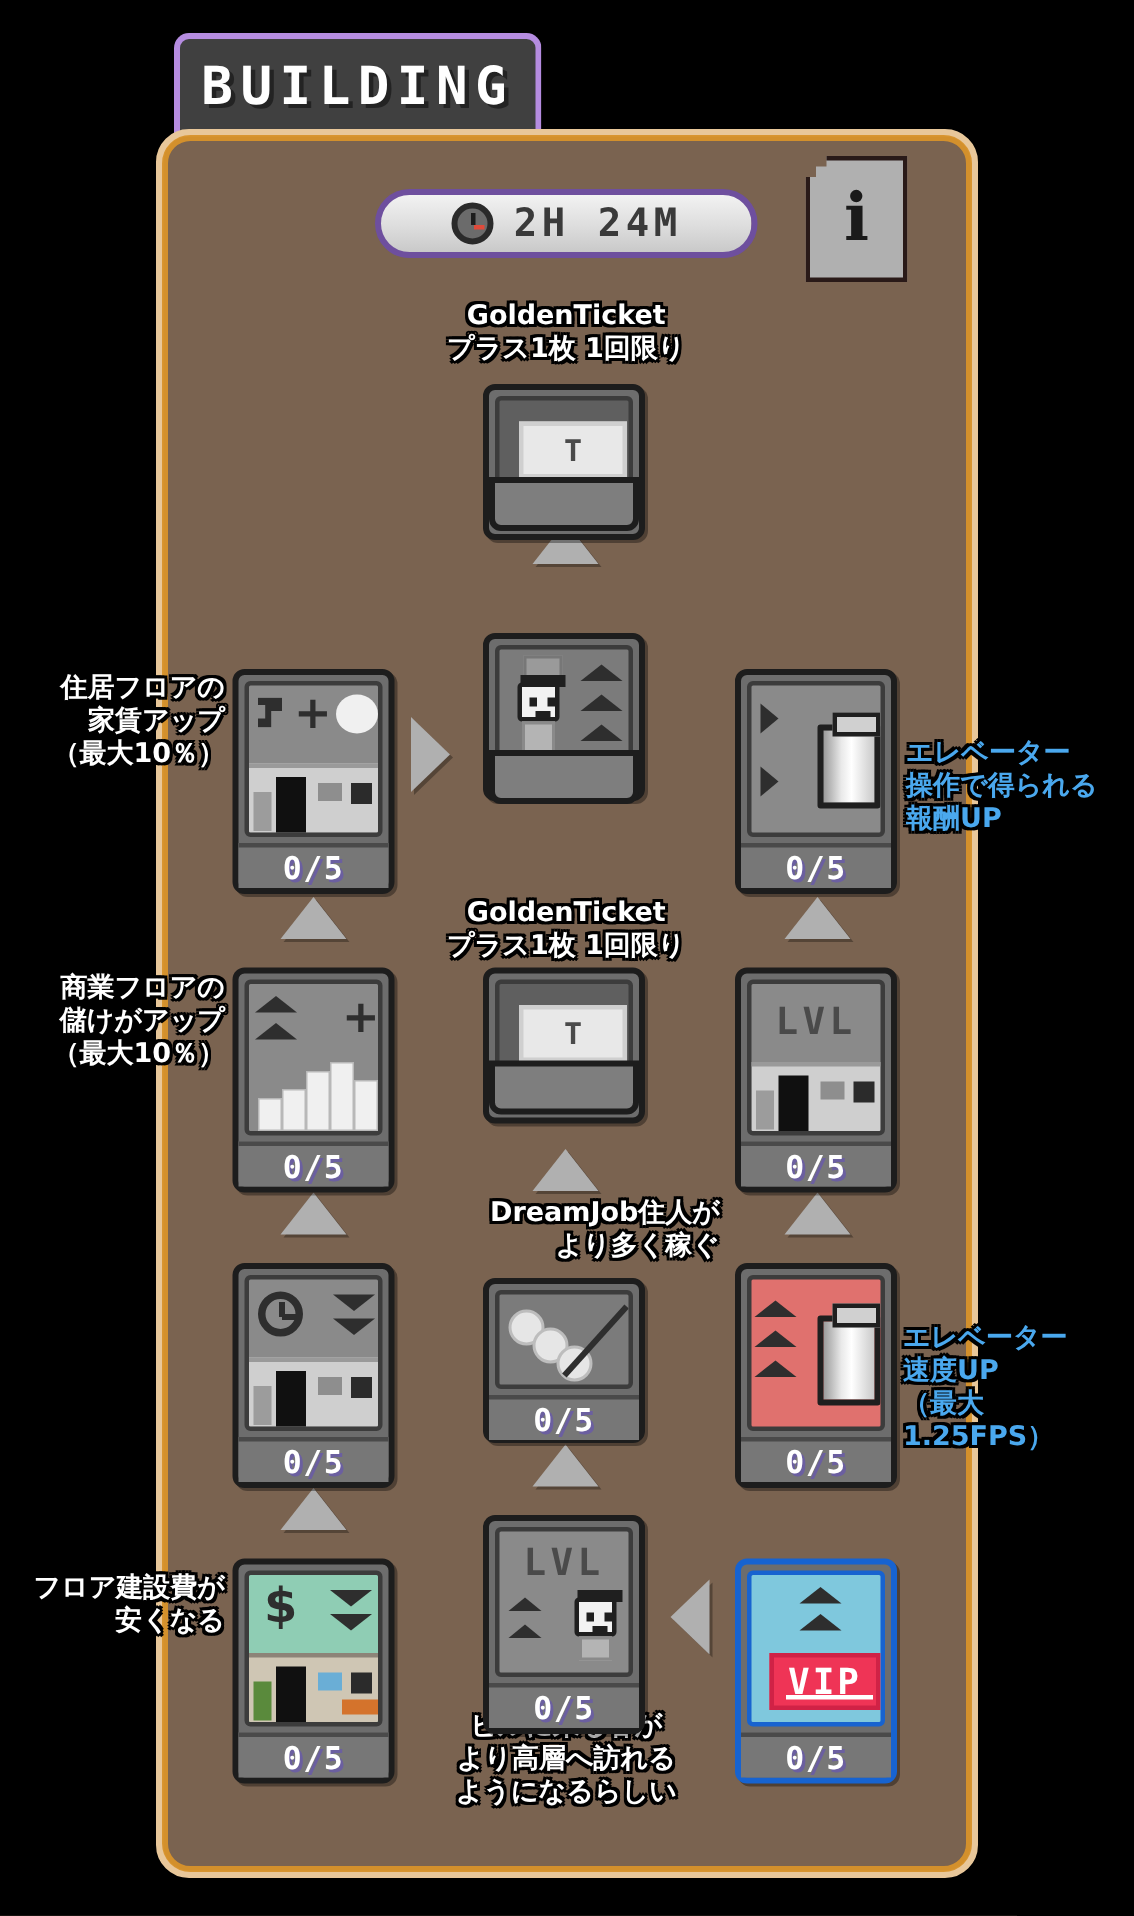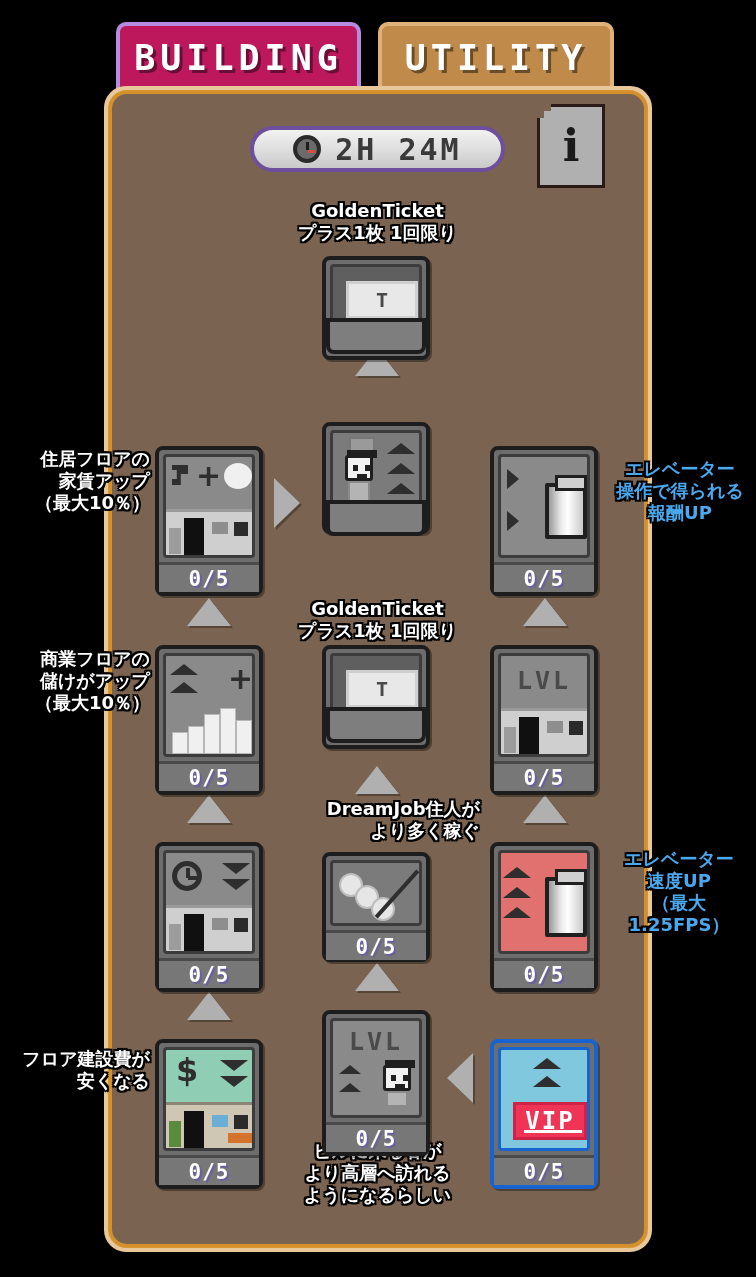--- a/index.html
+++ b/index.html
@@ -23,21 +23,21 @@
     font-family: "DejaVu Sans Mono", monospace;
     font-weight: bold;
     font-size: 35px;
     letter-spacing: 5px;
     color: #ffffff;
     text-shadow: 3px 3px 0 rgba(0,0,0,.45);
     border-radius: 10px 10px 0 0;
   }
   #tab-building {
     left: 116px; top: 22px; width: 245px;
-    background: #be185d;
+    background: #404040;
     border: 4px solid #b58ce0;
     border-bottom: none;
   }
   #tab-utility {
     left: 378px; top: 22px; width: 236px;
     background: #c08b4a;
     border: 4px solid #e0b178;
     border-bottom: none;
   }
 
@@ -82,21 +82,21 @@
     content:""; position:absolute; left: 9px; top: 3px;
     width: 3px; height: 8px; background: #1d1d1d;
   }
   #timer .clock::after {
     content:""; position:absolute; left: 11px; top: 11px;
     width: 7px; height: 3px; background: #e04a3a;
   }
   #timer .txt {
     font-family: "DejaVu Sans Mono", monospace;
     font-weight: bold;
-    font-size: 30px;
+    font-size: 26px;
     letter-spacing: 3px;
     color: #3a3a3a;
   }
 
   
   #info-btn {
     position: absolute;
     left: 537px; top: 104px;
     width: 68px; height: 84px;
     background: #b0b0b0;
@@ -157,21 +157,21 @@
     font-size: 18px;
     line-height: 1.22;
     color: #ffffff;
     text-shadow:
       -2px 0 #000, 2px 0 #000, 0 -2px #000, 0 2px #000,
       -2px -2px #000, 2px -2px #000, -2px 2px #000, 2px 2px #000;
     white-space: pre-line;
   }
   .lbl.blue { color: #4aa8ee; }
   .lbl.right-al { text-align: right; }
-  .lbl.left-al  { text-align: center; }
+  .lbl.left-al  { text-align: left; margin-top: 33px; }
   .lbl.center-al{ text-align: center; }
 
   
   .arrow {
     position: absolute;
     width: 0; height: 0;
   }
   .arrow.up {
     border-left: 22px solid transparent;
     border-right: 22px solid transparent;
@@ -289,23 +289,20 @@
     transform: rotate(42deg); transform-origin: center;
   }
 </style>
 </head>
 <body>
 
 <div id="root">
 
   <div class="tab" id="tab-building">
     <span>BUILDING</span>
-  </div>
-  <div class="tab" id="tab-utility">
-    <span>UTILITY</span>
   </div>
 
   <div id="panel"></div>
 
   <div id="timer">
     <span class="clock"></span>
     <span class="txt">2H 24M</span>
   </div>
 
   <div id="info-btn">

